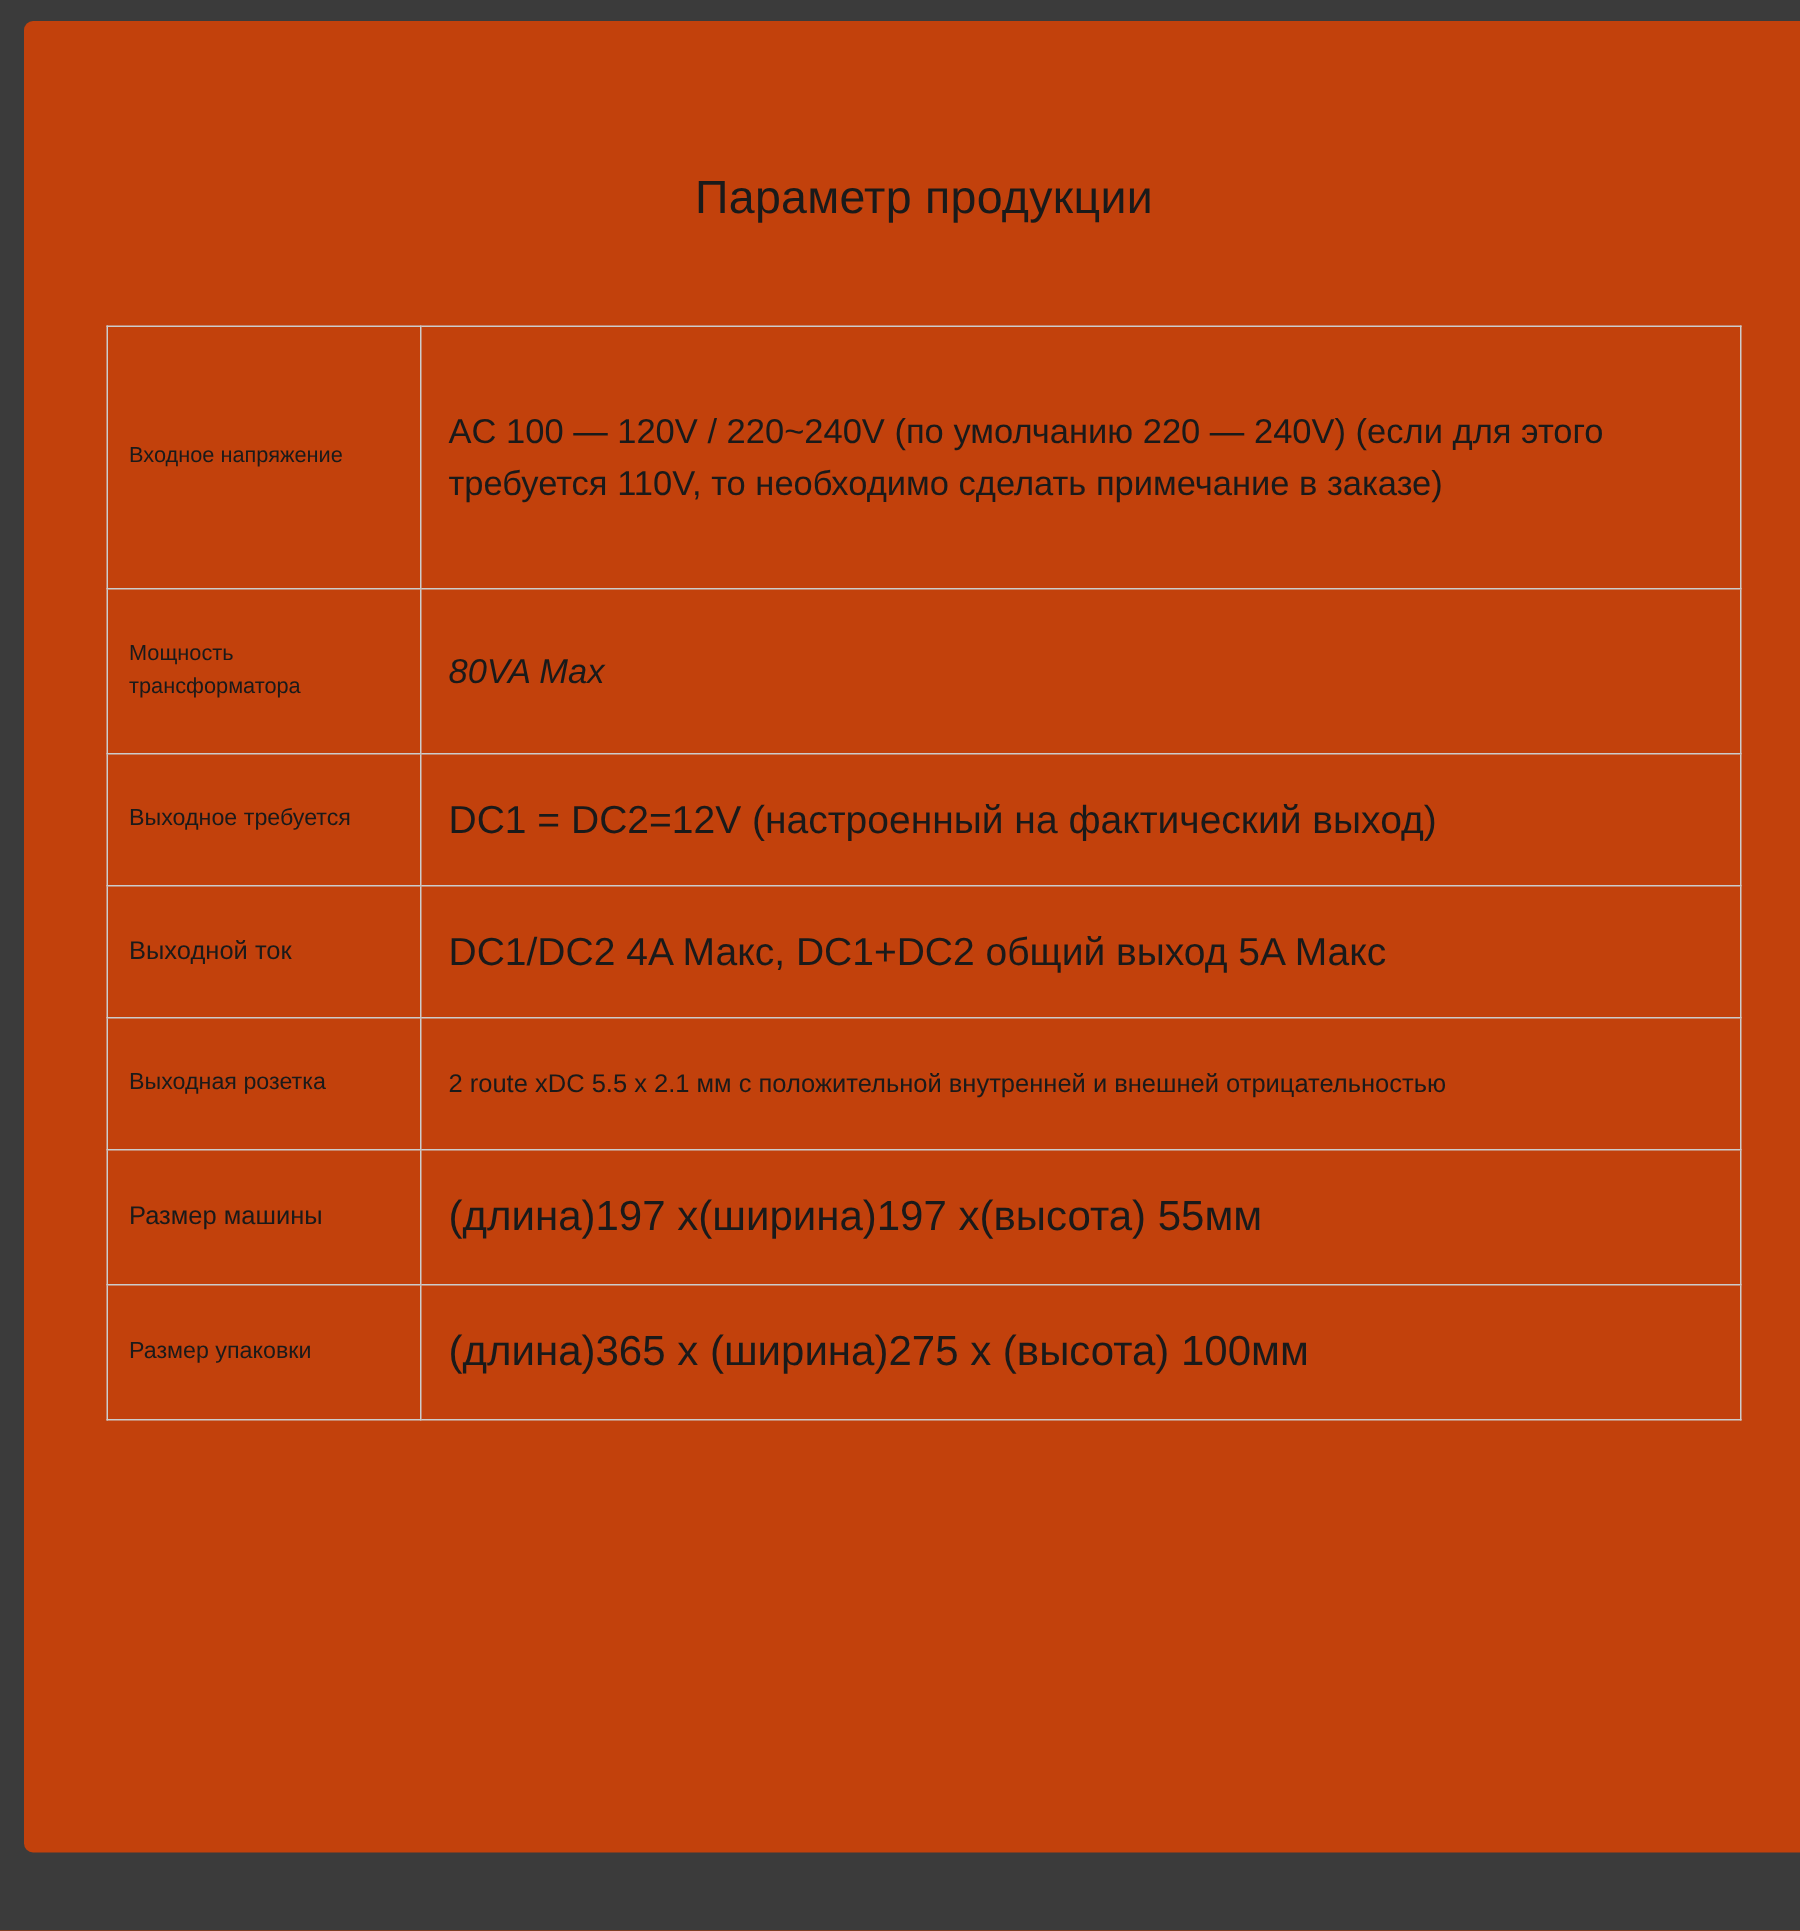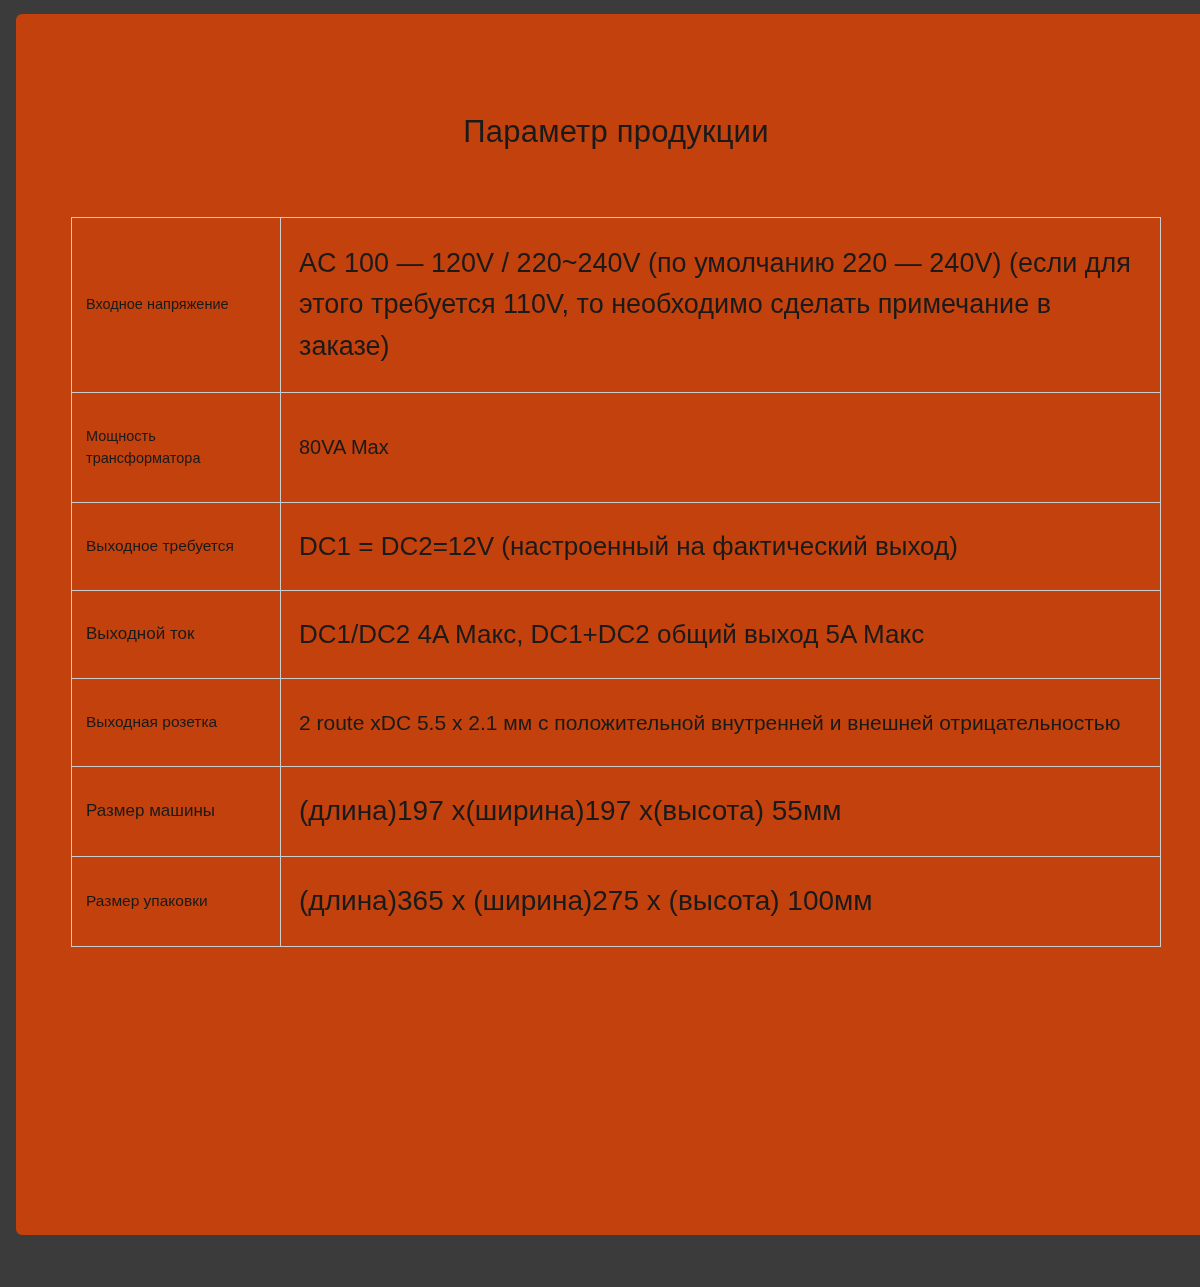--- a/index.html
+++ b/index.html
@@ -59,23 +59,23 @@
     padding: 10px 18px;
     color: #1a1a1a;
     line-height: 1.52;
     text-align: left;
   }
   
   .lbl-s  { font-size: 14.5px; }
   .lbl-m  { font-size: 15.5px; }
   .lbl-l  { font-size: 17px; }
   
-  .val-xs { font-size: 21px; }
-  .val-s  { font-size: 20px; }
-  .val-m  { font-size: 27px; }
+  .val-xs { font-size: 17px; }
+  .val-s  { font-size: 23px; font-style: italic; }
+  .val-m  { font-size: 23px; }
   .val-l  { font-size: 26px; }
   .val-xl { font-size: 28px; }
 
   tr.r-input  td { height: 175px; }
   tr.r-power  td { height: 110px; }
   tr.r-outv   td { height: 88px; }
   tr.r-outc   td { height: 88px; }
   tr.r-socket td { height: 88px; }
   tr.r-size   td { height: 90px; }
   tr.r-netw   td { height: 88px; }

